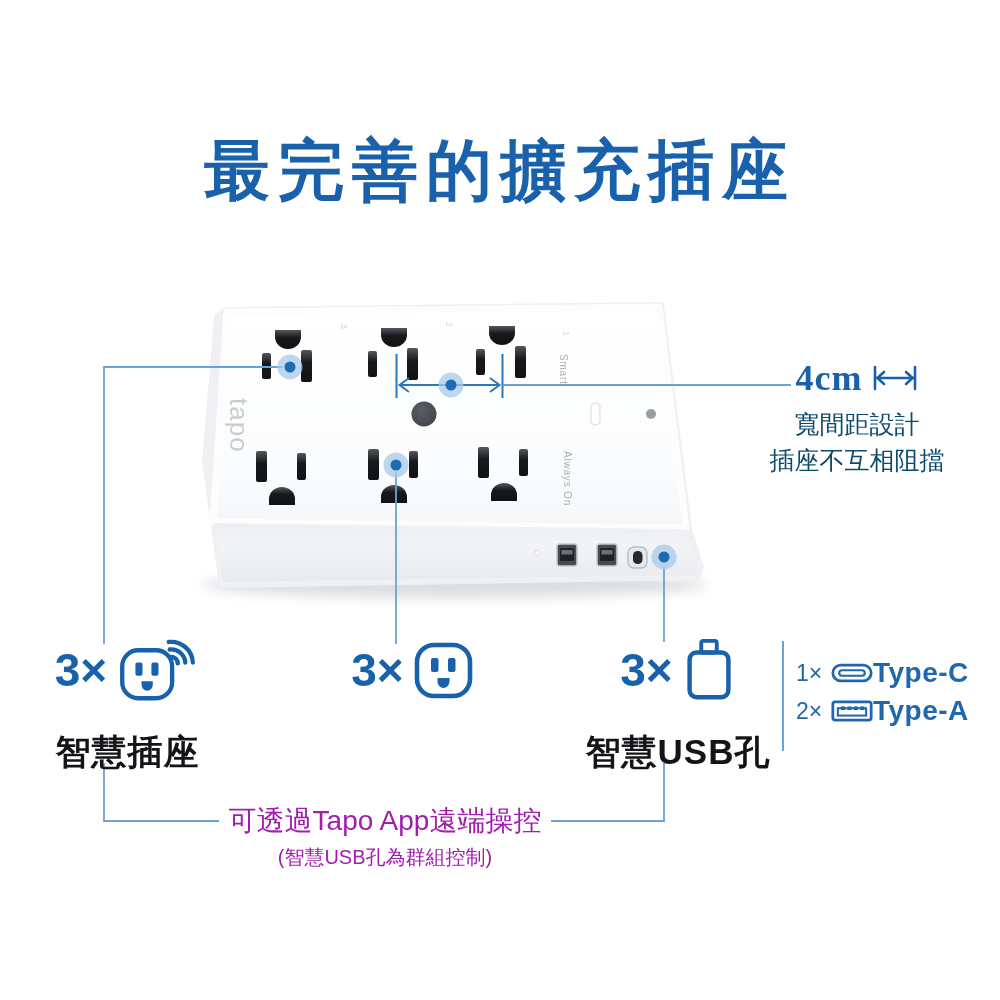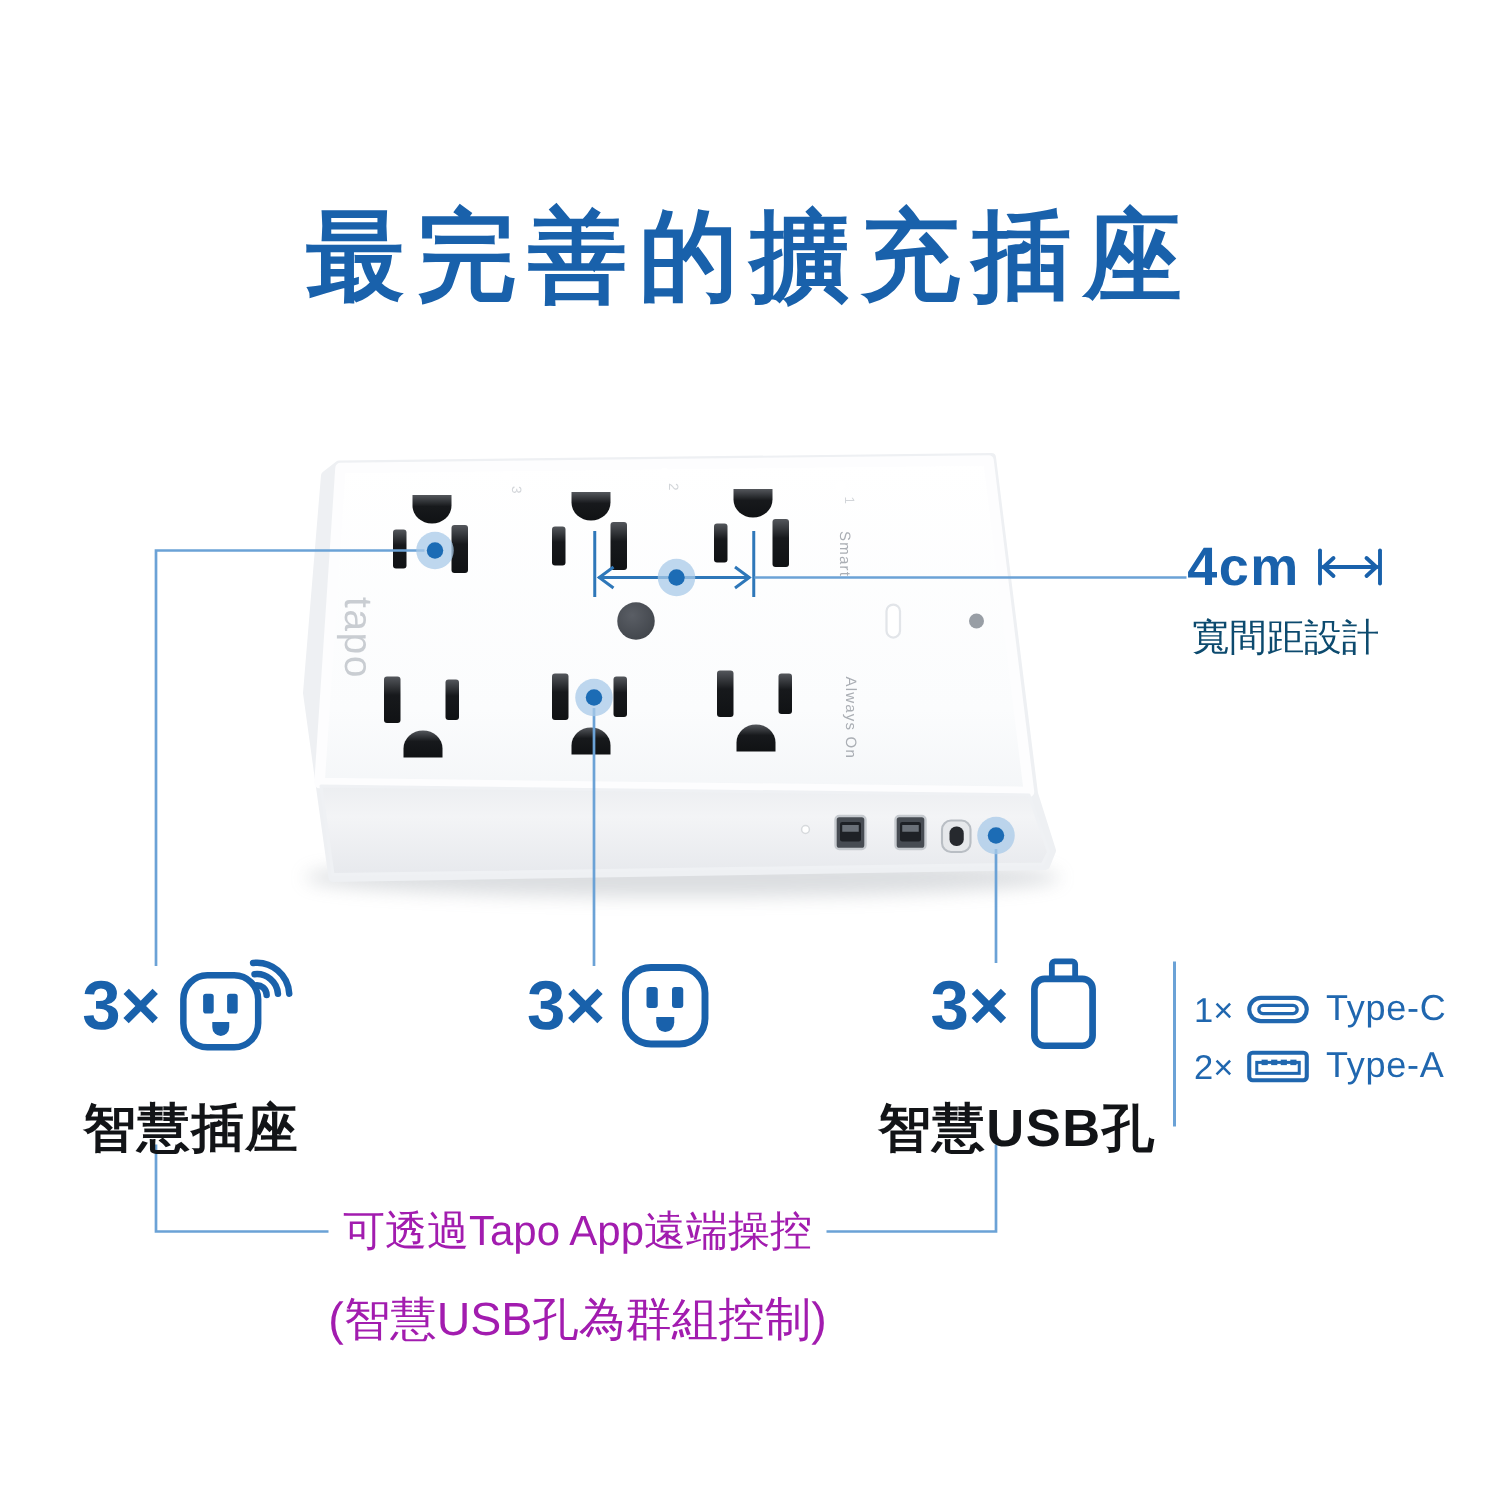--- a/index.html
+++ b/index.html
@@ -8,41 +8,41 @@
 
   .page-title{
     position:absolute;left:0;top:134px;width:1000px;text-align:center;
     font-size:66px;font-weight:900;color:#1961ab;letter-spacing:8px;line-height:1.1;
     font-family:"Liberation Sans","DejaVu Sans",sans-serif;
   }
 
   #scene{position:absolute;left:0;top:0;}
 
   
-  .dim-wrap{position:absolute;left:752px;top:358px;width:210px;}
+  .dim-wrap{position:absolute;left:752px;top:358px;width:210px;font-family:Liberation Serif, serif;}
   .dim-row{display:flex;align-items:center;justify-content:center;gap:10px;height:40px;}
   .dim-value{font-size:36px;font-weight:800;color:#1961ab;letter-spacing:1px;}
   .dim-desc{margin-top:9px;text-align:center;font-size:25px;line-height:36px;color:#0c4a6e;font-weight:500;}
 
   
   .callout{position:absolute;display:flex;flex-direction:column;align-items:center;}
   .callout-row{display:flex;align-items:center;justify-content:center;gap:9px;height:64px;}
   .count{font-size:46px;font-weight:800;color:#1961ab;line-height:64px;letter-spacing:0px;}
   .callout-label{margin-top:27px;font-size:35px;font-weight:700;color:#121417;letter-spacing:1px;white-space:nowrap;}
 
   
   .usb-types{position:absolute;left:796px;top:658px;display:flex;flex-direction:column;gap:8px;}
   .usb-row{display:flex;align-items:center;height:30px;color:#2067af;}
   .usb-count{font-size:23px;font-weight:500;width:35px;}
-  .usb-label{font-size:24px;font-weight:400;margin-left:11px;letter-spacing:0.5px;}
+  .usb-label{font-size:28px;font-weight:700;letter-spacing:0.5px;}
 
   
   .footnote{position:absolute;left:0;top:803px;width:770px;text-align:center;color:#a21caf;}
   .footnote-line1{font-size:28px;font-weight:500;line-height:36px;}
-  .footnote-line2{font-size:31px;font-weight:500;line-height:36px;margin-top:23px;}
+  .footnote-line2{font-size:20px;font-weight:500;line-height:36px;margin-top:0;}
 </style>
 </head>
 <body>
 
 <div class="stage">
 
   <div class="page-title">最完善的擴充插座</div>
 
   <svg id="scene" width="1000" height="1000" viewBox="0 0 1000 1000">
     <defs>
@@ -197,20 +197,21 @@
           <line x1="3" y1="3" x2="3" y2="25"></line>
           <line x1="43" y1="3" x2="43" y2="25"></line>
           <line x1="5" y1="14" x2="41" y2="14"></line>
           <path d="M12,8 L5.5,14 L12,20"></path>
           <path d="M34,8 L40.5,14 L34,20"></path>
         </g>
       </svg>
     </div>
     <div class="dim-desc">
       <div>寬間距設計</div>
+      <div>插座不互相阻擋</div>
     </div>
   </div>
 
   <div class="callout" style="left:30px;top:638px;width:195px;">
     <div class="callout-row">
       <span class="count">3×</span>
       <svg width="84" height="64" viewBox="0 0 84 68">
         <g stroke="#1961ab" stroke-width="4.6" fill="none" stroke-linecap="round">
           <rect x="4" y="13" width="53" height="51" rx="17"></rect>
           <path d="M53.4,4.2 A23,23 0 0 1 79,26"></path>

